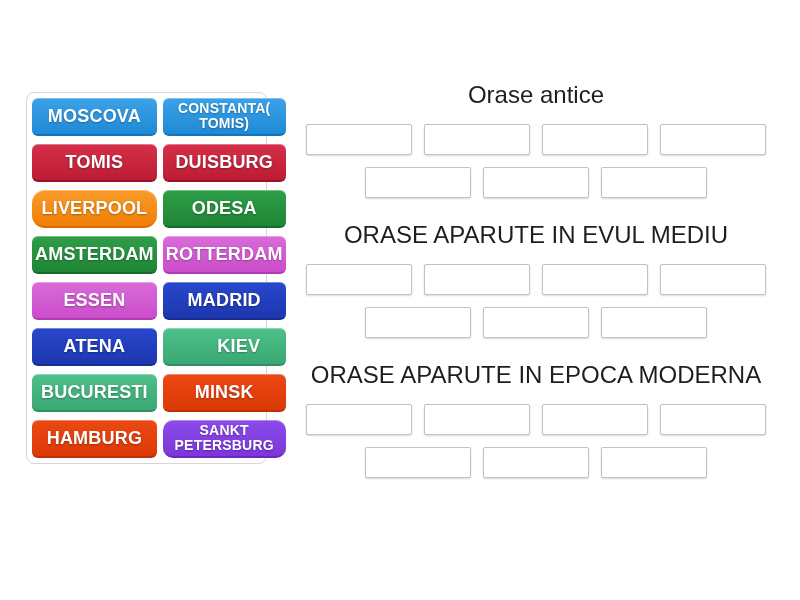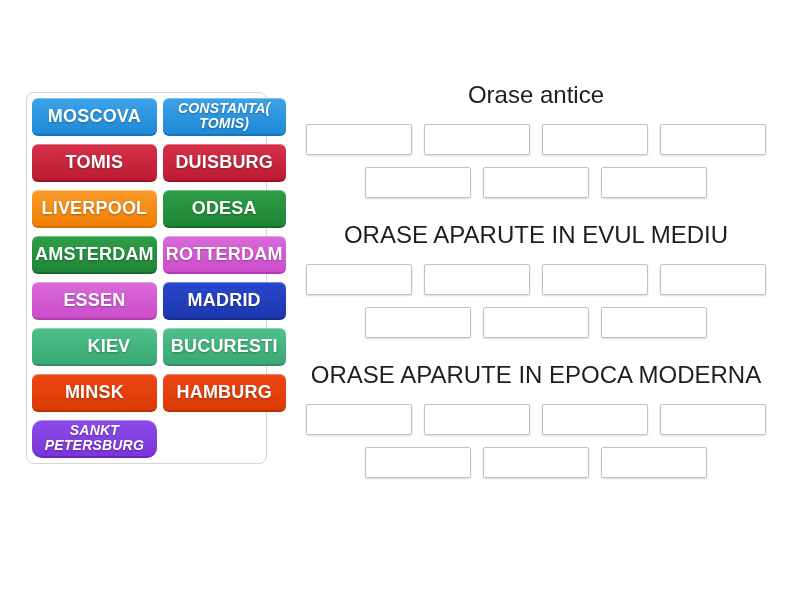--- a/index.html
+++ b/index.html
@@ -23,21 +23,21 @@
     text-align: center;
     padding: 0 3px;
     color: #ffffff;
     font-size: 18px; font-weight: 700; line-height: 1.05;
     letter-spacing: 0.2px;
     text-shadow: 0 1px 2px rgba(0,0,0,0.30);
     box-shadow: inset 0 1px 0 rgba(255,255,255,0.35);
     cursor: grab;
     user-select: none;
   }
-  .tile-small { font-size: 14px; font-style: italic; }
+  .tile-small { font-size: 14px; }
 
   
   .groups-col { position: absolute; left: 280px; top: 78px; width: 512px; }
   .group { margin-bottom: 20px; }
   .group-title {
     font-size: 24px; font-weight: 400; line-height: 33px;
     color: #1e1e1e; text-align: center;
     margin: 0 0 13px 0;
   }
   .slot-row {
@@ -53,26 +53,27 @@
 </style>
 </head>
 <body>
 
 <div class="stage">
   <div class="tile-panel" id="tilePanel">
       <div class="tile" style="background: linear-gradient(rgb(61, 162, 232), rgb(30, 138, 214)); border-bottom: 2px solid rgb(21, 115, 188);">MOSCOVA</div>
       <div class="tile tile-small" style="background: linear-gradient(rgb(61, 162, 232), rgb(30, 138, 214)); border-bottom: 2px solid rgb(21, 115, 188);">CONSTANTA( TOMIS)</div>
       <div class="tile" style="background: linear-gradient(rgb(214, 48, 73), rgb(188, 28, 51)); border-bottom: 2px solid rgb(158, 18, 40);">TOMIS</div>
       <div class="tile" style="background: linear-gradient(rgb(214, 48, 73), rgb(188, 28, 51)); border-bottom: 2px solid rgb(158, 18, 40);">DUISBURG</div>
-      <div class="tile" style="background: linear-gradient(rgb(249, 156, 43), rgb(240, 126, 4)); border-bottom: 2px solid rgb(216, 110, 0);">LIVERPOOL</div>
+      <div class="tile" style="background: linear-gradient(rgb(249, 156, 43), rgb(240, 126, 4)); border-bottom: 2px solid rgb(216, 110, 0); border-radius: 13px;">LIVERPOOL</div>
       <div class="tile" style="background: linear-gradient(rgb(47, 158, 72), rgb(31, 133, 54)); border-bottom: 2px solid rgb(23, 107, 42);">ODESA</div>
       <div class="tile" style="background: linear-gradient(rgb(47, 158, 72), rgb(31, 133, 54)); border-bottom: 2px solid rgb(23, 107, 42);">AMSTERDAM</div>
       <div class="tile" style="background: linear-gradient(rgb(217, 107, 217), rgb(203, 77, 203)); border-bottom: 2px solid rgb(177, 60, 177);">ROTTERDAM</div>
       <div class="tile" style="background: linear-gradient(rgb(217, 107, 217), rgb(203, 77, 203)); border-bottom: 2px solid rgb(177, 60, 177); text-align: center;">ESSEN</div>
       <div class="tile" style="background: linear-gradient(rgb(40, 71, 204), rgb(29, 55, 174)); border-bottom: 2px solid rgb(22, 44, 146);">MADRID</div>
+      <div class="tile" style="background: linear-gradient(rgb(40, 71, 204), rgb(29, 55, 174)); border-bottom: 2px solid rgb(22, 44, 146);">ATENA</div>
       <div class="tile" style="background: linear-gradient(rgb(78, 192, 138), rgb(58, 168, 115)); border-bottom: 2px solid rgb(46, 143, 96); padding-left: 32px;">KIEV</div>
       <div class="tile" style="background: linear-gradient(rgb(78, 192, 138), rgb(58, 168, 115)); border-bottom: 2px solid rgb(46, 143, 96);">BUCURESTI</div>
       <div class="tile" style="background: linear-gradient(rgb(236, 72, 20), rgb(219, 57, 6)); border-bottom: 2px solid rgb(190, 48, 0);">MINSK</div>
       <div class="tile" style="background: linear-gradient(rgb(236, 72, 20), rgb(219, 57, 6)); border-bottom: 2px solid rgb(190, 48, 0);">HAMBURG</div>
       <div class="tile tile-small" style="background: linear-gradient(rgb(140, 74, 234), rgb(123, 55, 216)); border-bottom: 2px solid rgb(103, 41, 190); border-radius: 10px;">SANKT PETERSBURG</div>
     </div>
   <div class="groups-col" id="groupsCol">
       <div class="group">
         <h2 class="group-title">Orase antice</h2>
         <div class="slot-row">

